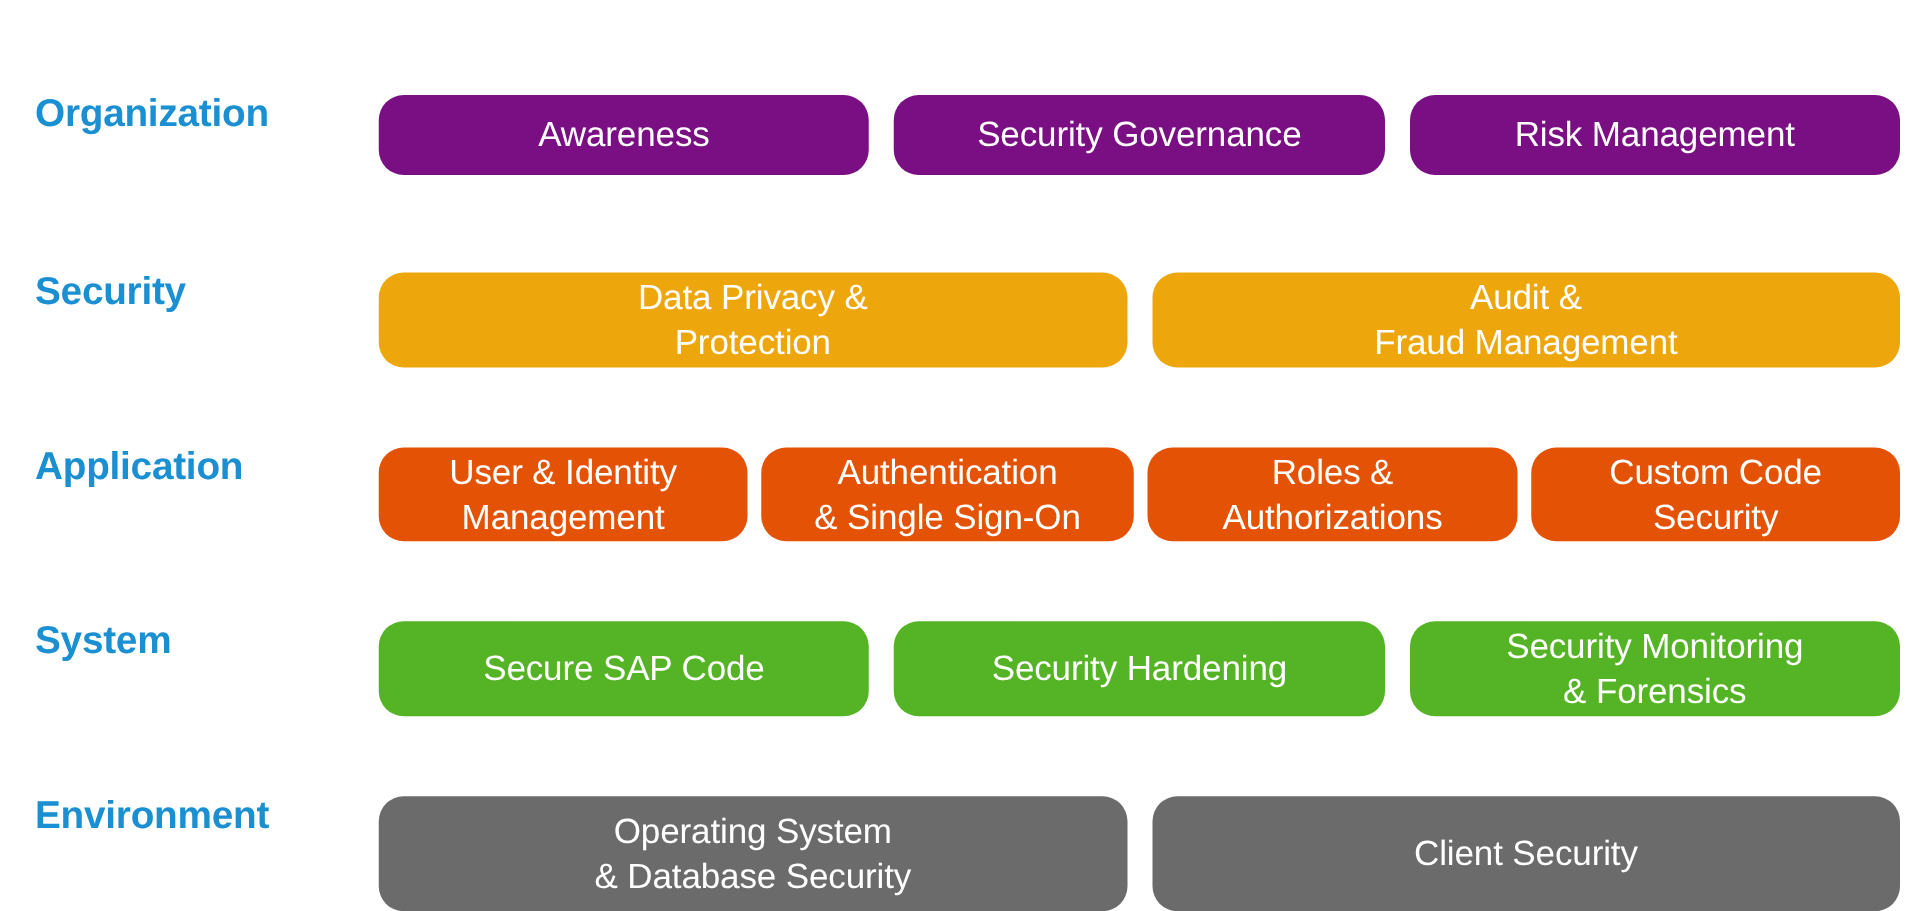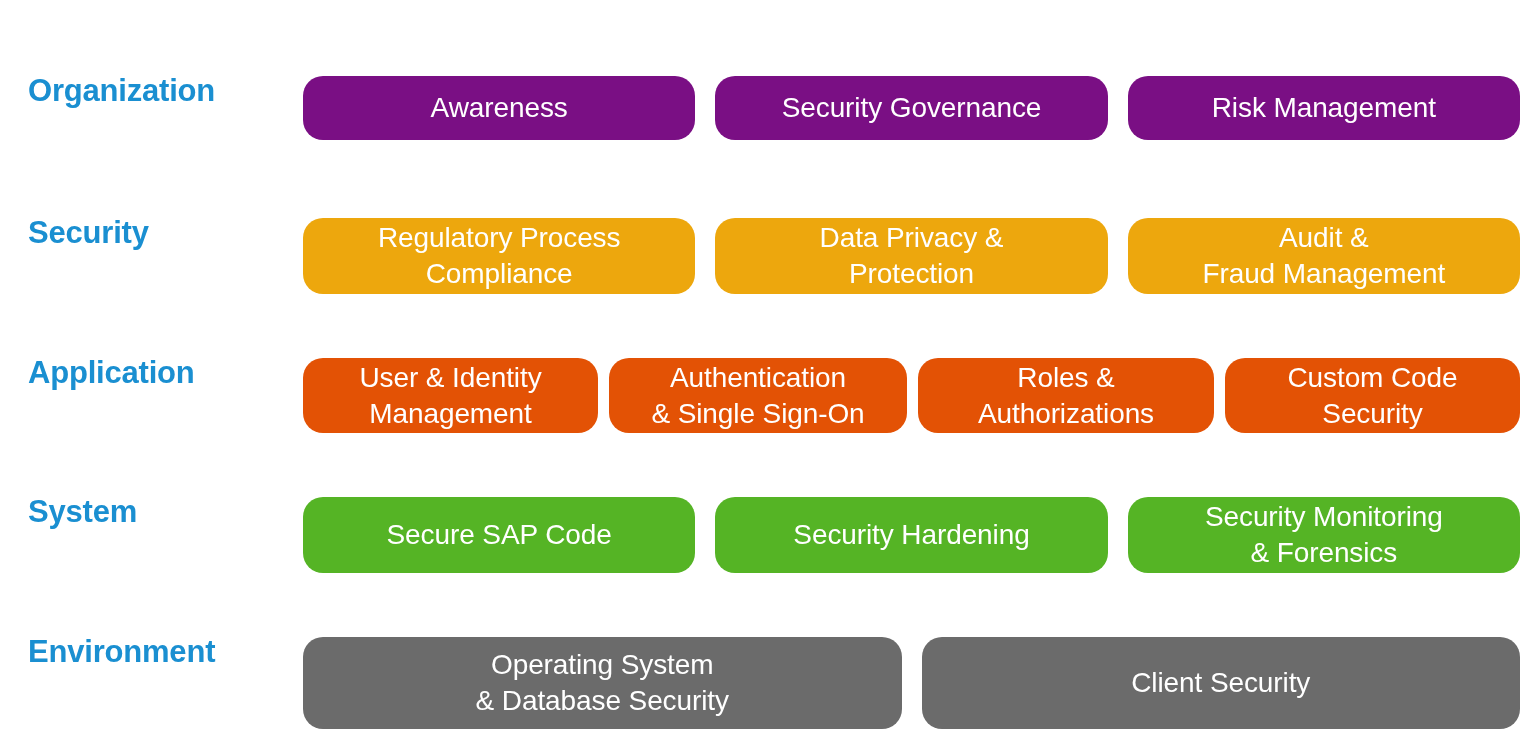--- a/index.html
+++ b/index.html
@@ -114,24 +114,20 @@
       <div class="card" style="background:#7A0F84;">
         <span class="card-text">Risk Management</span>
       </div>
     </div>
   </div>
 
   <div class="layer-row row-process">
     <div class="row-label">Security</div>
     <div class="boxes gap-wide">
       <div class="card" style="background:#EDA70D;">
-        <span class="card-text">Regulatory Process
-Compliance</span>
-      </div>
-      <div class="card" style="background:#EDA70D;">
         <span class="card-text">Data Privacy &amp;
 Protection</span>
       </div>
       <div class="card" style="background:#EDA70D;">
         <span class="card-text">Audit &amp;
 Fraud Management</span>
       </div>
     </div>
   </div>
 

